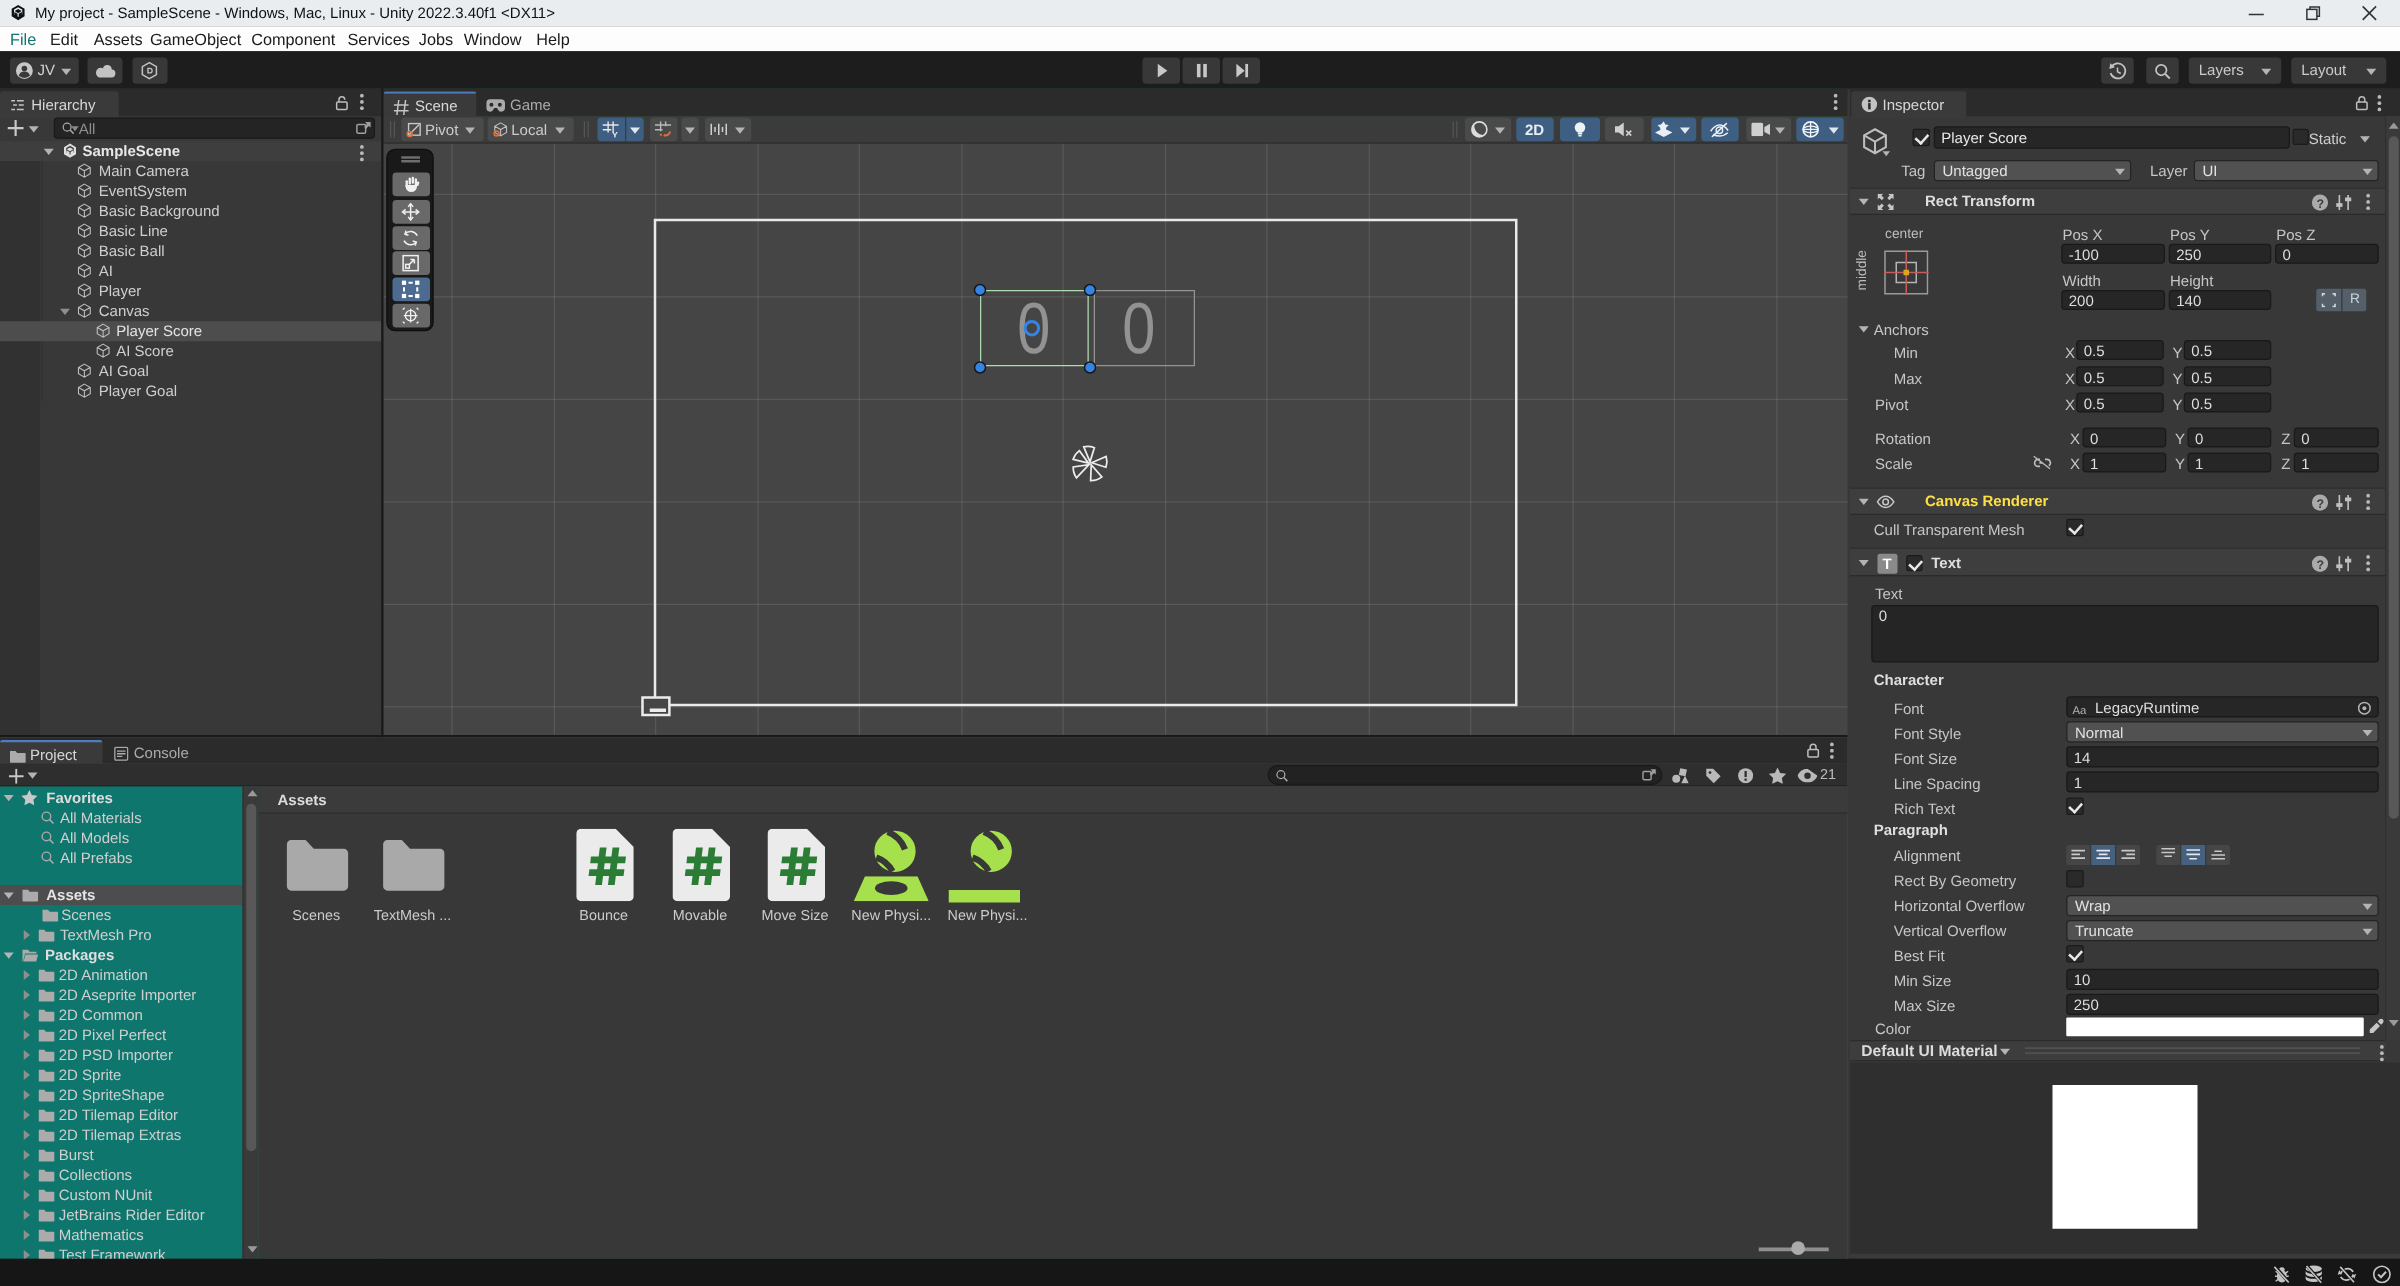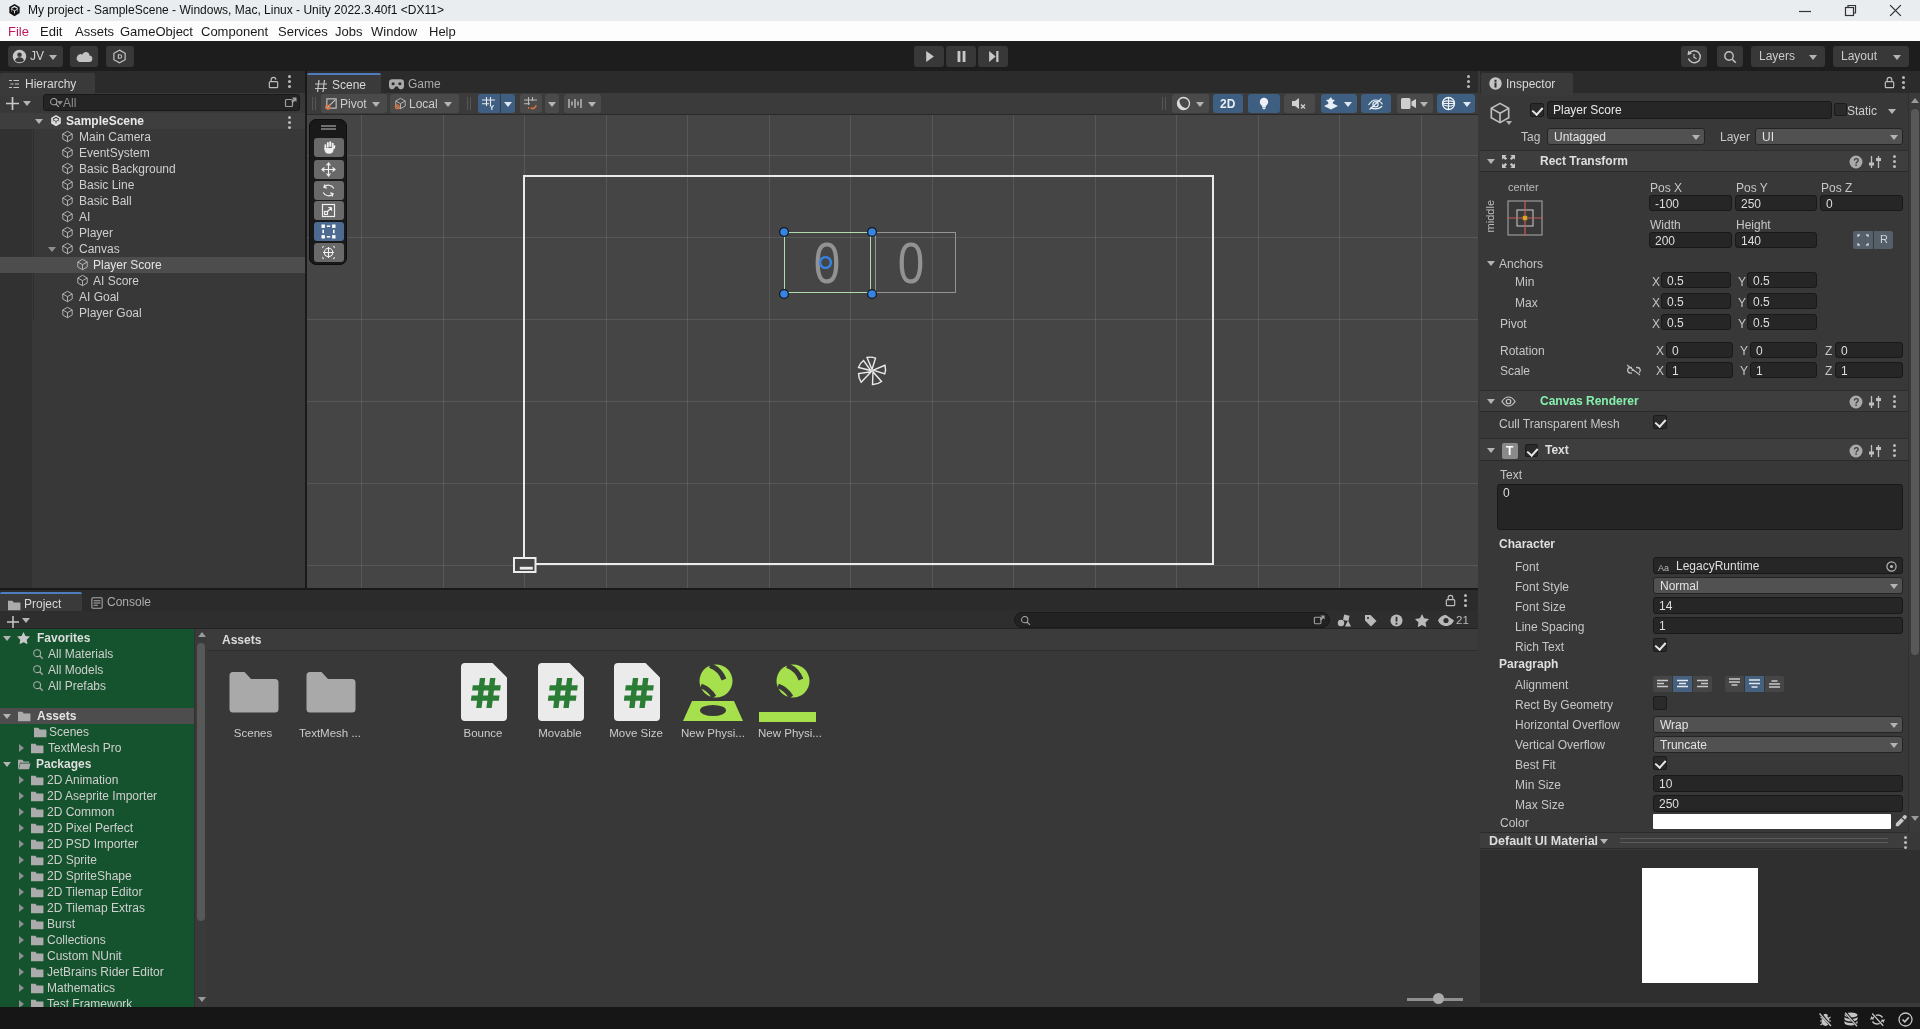--- a/index.html
+++ b/index.html
@@ -62,21 +62,21 @@
 <svg class="abs" style="left:1843px;top:4px" width="14" height="14" viewBox="0 0 14 14">
       <rect x="2.5" y="3.5" width="8" height="8" fill="none" stroke="#333" stroke-width="1.2"></rect>
       <path fill="none" stroke="#333" stroke-width="1.2" d="M5 3.5 V1.5 H12.5 V9 H10.5"></path>
     </svg>
 <svg class="abs" style="left:1888px;top:3px" width="15" height="15" viewBox="0 0 14 14">
       <path stroke="#333" stroke-width="1.2" d="M2 2 12 12 M12 2 2 12"></path>
     </svg>
 </div>
 
 <div id="menu" class="abs" style="left:0;top:21px;width:1920px;height:20px;background:#fdfdfd">
-<div class="abs" style="top:3px;left:8px;font-size:13px;color:#be185d">File</div>
+<div class="abs" style="top:3px;left:8px;font-size:13px;color:#0f766e">File</div>
 <div class="abs" style="top:3px;left:40px;font-size:13px;color:#1a1a1a">Edit</div>
 <div class="abs" style="top:3px;left:75px;font-size:13px;color:#1a1a1a">Assets</div>
 <div class="abs" style="top:3px;left:120px;font-size:13px;color:#1a1a1a">GameObject</div>
 <div class="abs" style="top:3px;left:201px;font-size:13px;color:#1a1a1a">Component</div>
 <div class="abs" style="top:3px;left:278px;font-size:13px;color:#1a1a1a">Services</div>
 <div class="abs" style="top:3px;left:335px;font-size:13px;color:#1a1a1a">Jobs</div>
 <div class="abs" style="top:3px;left:371px;font-size:13px;color:#1a1a1a">Window</div>
 <div class="abs" style="top:3px;left:429px;font-size:13px;color:#1a1a1a">Help</div>
 </div>
 
@@ -476,21 +476,21 @@
           <g stroke="#f0f0f0" stroke-width="1.1" fill="none">
             <circle cx="7.5" cy="7.5" r="4.2"></circle>
             <path d="M7.5 2 V13 M2 7.5 H13"></path>
             <path d="M12.3 1.3 A8 8 0 0 1 13.7 2.7 M1.3 12.3 A8 8 0 0 0 2.7 13.7 M1.3 2.7 A8 8 0 0 1 2.7 1.3 M12.3 13.7 A8 8 0 0 0 13.7 12.3"></path>
           </g>
         </svg>
 </div>
 </div>
 </div>
 
-<div id="proj" class="abs" style="left:0;top:590px;width:1478px;height:417px;background:#14532d">
+<div id="proj" class="abs" style="left:0;top:590px;width:1478px;height:417px;background:#0f766e">
 <div class="abs" style="left:0;top:0;width:1478px;height:21px;background:#2b2b2b">
 <div class="tab blue" style="left:0;width:82px;height:21px">
 <svg class="abs" style="left:7px;top:5px" width="14" height="12" viewBox="0 0 16 14">
           <use href="#foldsm"></use>
         </svg>
 <div class="abs" style="left:24px;top:3px">Project</div>
       </div>
 <div class="tab off" style="left:84px;width:74px;height:21px">
 <svg class="abs" style="left:7px;top:5px" width="12" height="12" viewBox="0 0 14 14">
           <rect x="1" y="1" width="12" height="12" rx="1" fill="none" stroke="#ababab" stroke-width="1.2"></rect>
@@ -896,21 +896,21 @@
 <div class="lbl" style="left:260px;top:293px">Y</div>
     <div class="f" style="left:270px;top:291px;width:67px;height:16px">1</div>
 <div class="lbl" style="left:345px;top:293px">Z</div>
     <div class="f" style="left:355px;top:291px;width:68px;height:16px">1</div>
 <div class="sect" style="top:319px">
 <div class="cvdown" style="left:7px;top:8px"></div>
 <svg class="abs" style="left:21px;top:4px" width="15" height="13" viewBox="0 0 16 12">
         <path fill="none" stroke="#c6c6c6" stroke-width="1.3" d="M1 6 C3 2.9 5.4 1.2 8 1.2 C10.6 1.2 13 2.9 15 6 C13 9.1 10.6 10.8 8 10.8 C5.4 10.8 3 9.1 1 6Z"></path>
         <circle cx="8" cy="6" r="2.4" fill="none" stroke="#c6c6c6" stroke-width="1.3"></circle>
       </svg>
-<div class="txt bold abs" style="left:60px;top:3px;color:#86efac">Canvas Renderer</div>
+<div class="txt bold abs" style="left:60px;top:3px;color:#fde047">Canvas Renderer</div>
 <svg class="abs" style="left:369px;top:4px" width="14" height="14">
         <circle cx="7" cy="7" r="6.5" fill="#aaa"></circle>
         <text x="4.3" y="11" font-size="10" font-weight="bold" fill="#3e3e3e" font-family="Liberation Sans">?</text>
       </svg>
 <svg class="abs" style="left:388px;top:4px" width="14" height="14" viewBox="0 0 14 14">
         <g stroke="#c0c0c0" stroke-width="1.3">
           <path d="M3.5 1 V13 M10.5 1 V13"></path>
           <rect x="1" y="7.5" width="5" height="3" fill="#c0c0c0" stroke="none"></rect>
           <rect x="8" y="3" width="5" height="3" fill="#c0c0c0" stroke="none"></rect>
         </g>

